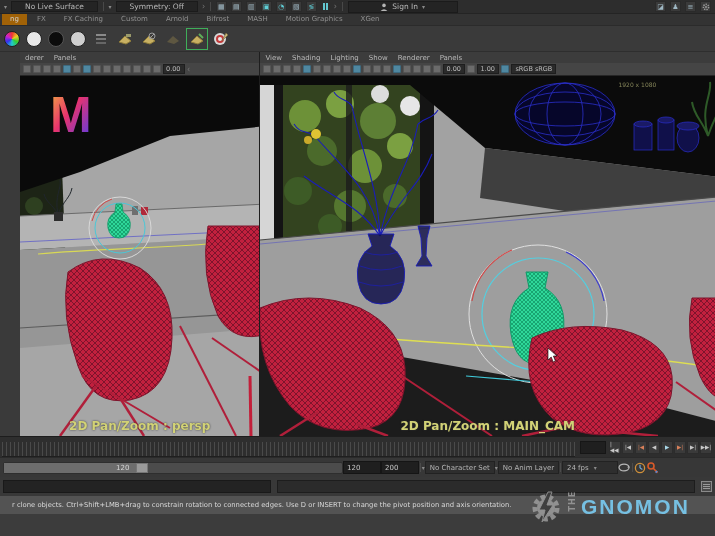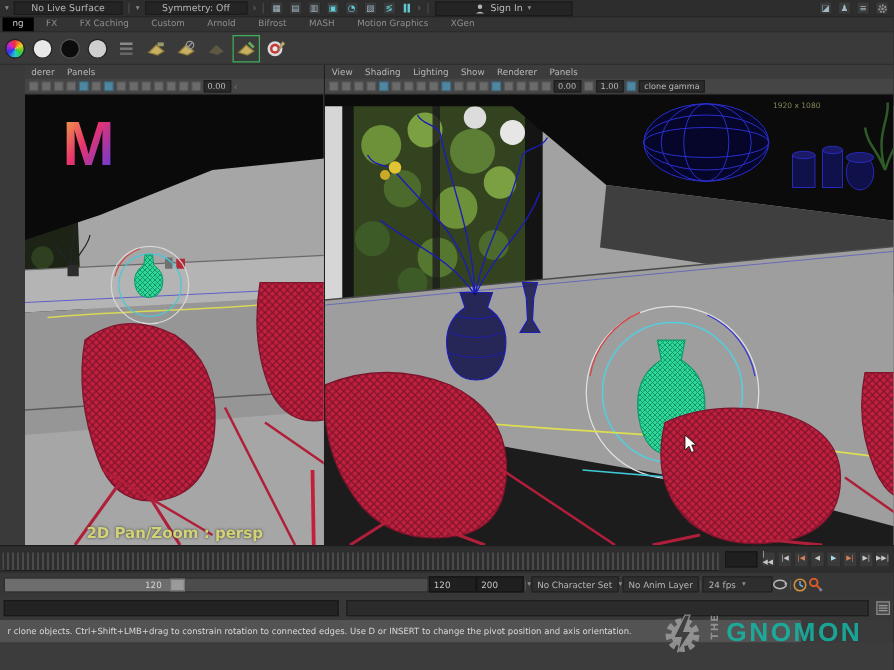--- a/index.html
+++ b/index.html
@@ -25,21 +25,21 @@
   .pause i { display:block; width:2px; height:7px; background:#62c8d0; }
   #signin { background:#242424; border:1px solid #1b1b1b; height:12px; display:flex;
     align-items:center; gap:4px; padding:4px 6px; min-width:110px; justify-content:center;}
   #signin svg { display:block; }
   #statusbar .spacer { flex:1; }
   
   #shelftabs { position:absolute; left:0; top:14px; width:715px; height:12px;
     background:#333333; display:flex; align-items:flex-end; gap:2px; font-size:7px;
     color:#8f8f8f; padding:0 2px; border-bottom:1px solid #2b2b2b;}
   .stab { padding:1px 8px; height:11px; line-height:9px; }
-  .stab.active { background:#000000; color:#cfcfcf; }
+  .stab.active { background:#a16207; color:#cfcfcf; }
   
   #shelf { position:absolute; left:0; top:26px; width:715px; height:26px;
     background:#3a3a3a; display:flex; align-items:center; gap:6px; padding:0 4px;
     border-bottom:1px solid #2e2e2e; }
   .swatch { width:16px; height:16px; border-radius:50%; }
   #swatch-ramp { background:conic-gradient(#e33,#ec2,#3c3,#2cc,#33e,#c2c,#e33); border:1px solid #222;}
   #swatch-white { background:#e8e8e8; border:1px solid #222; }
   #swatch-black { background:#0c0c0c; border:1px solid #555; }
   #swatch-gray  { background:#cfcfcf; border:1px solid #222; }
   .shicon { width:18px; height:18px; display:flex; align-items:center; justify-content:center; }
@@ -92,32 +92,32 @@
   .ricon { width:13px; height:13px; display:flex; align-items:center; justify-content:center; }
   
   #cmdrow { position:absolute; left:0; top:477px; width:715px; height:19px;
     background:#383838; display:flex; align-items:center; gap:6px; padding:0 3px; }
   #melbox { width:268px; height:13px; background:#232323; border:1px solid #191919; }
   #echobox { flex:1; height:13px; background:#2b2b2b; border:1px solid #1d1d1d; }
   #cmdicon { width:11px; height:11px; border:1px solid #8a8a8a; background:#4a4a4a;
     display:flex; align-items:center; justify-content:center; }
   #cmdicon i { display:block; width:7px; height:1px; background:#999; box-shadow:0 2px 0 #999, 0 -2px 0 #999; }
   
-  #helprow { position:absolute; left:0; top:496px; width:641px; height:18px;
-    background:#535353; display:flex; align-items:center; padding:0 6px; }
+  #helprow { position:absolute; left:0; top:496px; width:715px; height:18px;
+    background:#535353; display:flex; align-items:center; padding:0 12px; }
   #helptext { font-size:6.8px; color:#d8d8d8; white-space:nowrap; overflow:hidden; }
   
   #bottomstrip { position:absolute; left:0; top:514px; width:715px; height:22px; background:#3c3c3c; }
   
   #watermark { position:absolute; right:8px; bottom:4px; width:178px; height:52px;
     display:flex; align-items:center; gap:4px; opacity:.85; z-index:40; color:#9c9c9c; }
   #wm-the { font-size:8px; font-weight:bold; letter-spacing:1px;
     transform:rotate(-90deg); width:10px; }
   #wm-text { display:flex; flex-direction:column; line-height:1; }
-  #wm-name  { font-family:"Liberation Sans", sans-serif; font-weight:bold; font-size:21px; letter-spacing:2px; color:#14b8a6; }
+  #wm-name  { font-family:"Liberation Sans", sans-serif; font-weight:bold; font-size:21px; letter-spacing:2px; color:#7dd3fc; }
   #wm-name2 { font-family:"Liberation Sans", sans-serif; font-weight:bold; font-size:15px; letter-spacing:1.5px; color:#8f8f8f; }
 </style>
 </head>
 <body>
 
 <div id="root">
 
   <div id="statusbar">
     <span class="caret">▾</span>
     <span class="sfield">
@@ -339,21 +339,21 @@
             <span class="vicon"></span>
             <span class="vicon"></span>
           </span>
         <span class="tfield">0.00</span>
         <span style="display:flex;">
             <span class="vicon"></span>
           </span>
         <span class="tfield">1.00</span>
         <span class="vicon on"></span>
         <span class="tdrop">
-          <span>clone gamma</span>
+          <span>sRGB sRGB</span>
         </span>
       </div>
       <div class="vpscene">
         <svg width="467" height="360" viewBox="0 0 467 360">
           <defs>
             <pattern id="redmeshR" width="6" height="6" patternUnits="userSpaceOnUse">
               <rect width="6" height="6" fill="#c2203e"></rect>
               <path d="M0 0 L6 6 M6 0 L0 6" stroke="#7e142c" stroke-width="1"></path>
             </pattern>
             <pattern id="greenmeshR" width="4" height="4" patternUnits="userSpaceOnUse">
@@ -451,20 +451,21 @@
           <line x1="142" y1="300" x2="232" y2="360" stroke="#b01f3a" stroke-width="2"></line>
           <line x1="300" y1="352" x2="262" y2="360" stroke="#b01f3a" stroke-width="2.5"></line>
           <line x1="356" y1="356" x2="398" y2="360" stroke="#b01f3a" stroke-width="2.5"></line>
           <line x1="416" y1="306" x2="467" y2="342" stroke="#b01f3a" stroke-width="2"></line>
 
           <g transform="translate(288,272)">
             <polygon points="0,0 0,12 3.2,9 5.2,14 7.4,13 5.4,8 9,8" fill="#ffffff" stroke="#000" stroke-width=".6"></polygon>
           </g>
         </svg>
         <div id="resgate">1920 x 1080</div>
+        <div class="vplabel">2D Pan/Zoom : MAIN_CAM</div>
       </div>
     </div>
   </div>
 
   <div id="timeline">
     <div id="ticks"></div>
     <div id="curframe"></div>
     <div id="playback">
       <span class="pbtn">|◀◀</span>
       <span class="pbtn">|◀</span>

